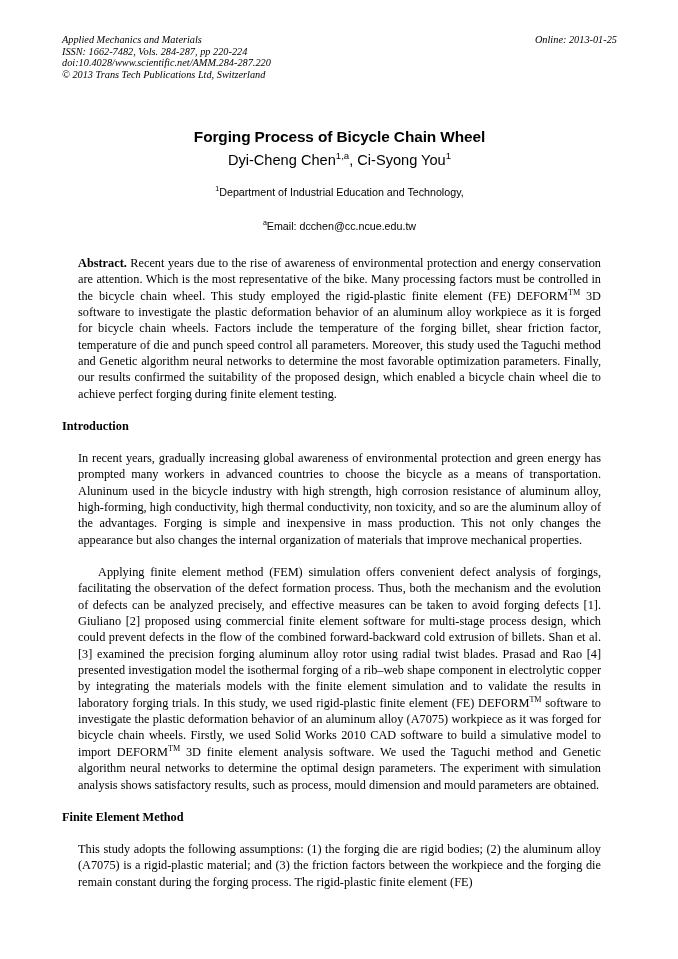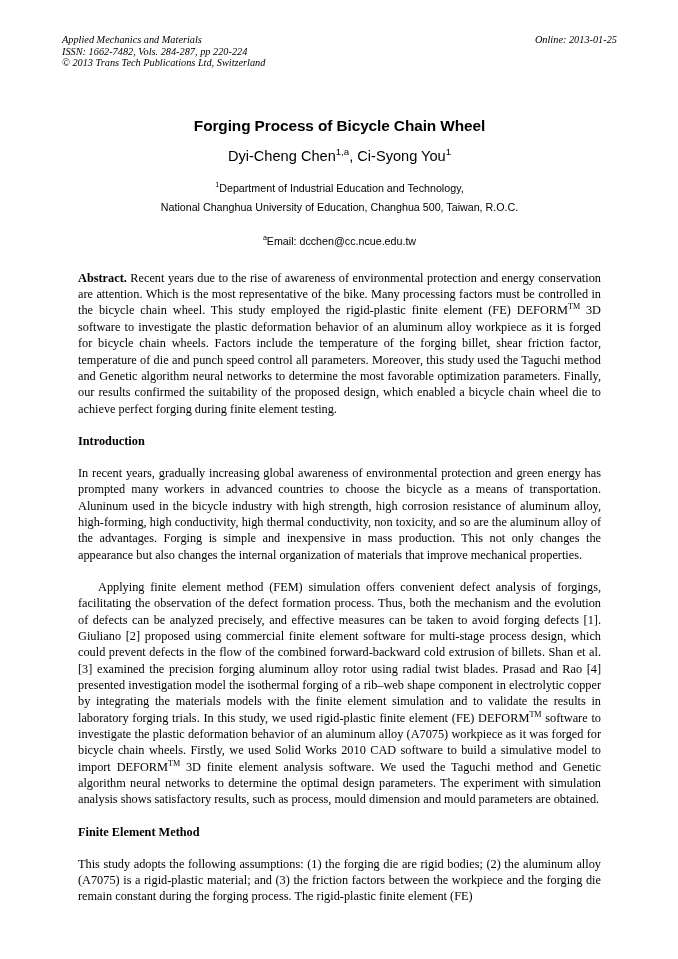--- a/index.html
+++ b/index.html
@@ -51,21 +51,21 @@
     font-weight: bold;
     font-size: 15.4px;
     line-height: 21px;
     margin: 0 14px;
     letter-spacing: -0.1px;
   }
   .authors {
     font-family: "Liberation Sans", "DejaVu Sans", sans-serif;
     font-size: 14.6px;
     line-height: 18px;
-    margin-top: 11px;
+    margin-top: 4px;
   }
   .affiliation {
     font-family: "Liberation Sans", "DejaVu Sans", sans-serif;
     font-size: 10.7px;
     line-height: 19.5px;
     margin-top: 14px;
   }
   .email-line {
     font-family: "Liberation Sans", "DejaVu Sans", sans-serif;
     font-size: 10.7px;
@@ -101,54 +101,54 @@
     margin: 16px;
   }
   p.body-text.indent { text-indent: 20px; }
   .abstract-label { font-weight: bold; }
 
   h2.section-head {
     font-family: "Liberation Serif", "DejaVu Serif", serif;
     font-weight: bold;
     font-size: 12.3px;
     line-height: 16px;
-    margin: 16px;
+    margin: 0;
   }
   .section-gap-before { margin-top: 22px; }
   .section-gap-after { margin-top: 12px; }
   .para-gap { margin-top: 0; }
 </style>
 </head>
 <body>
 
 <div class="page">
 
   <div class="masthead">
     <div class="journal-row">
       <span class="masthead-line">Applied Mechanics and Materials</span>
       <span class="online-date">Online: 2013-01-25</span>
     </div>
     <div class="masthead-line">ISSN: 1662-7482, Vols. 284-287, pp 220-224</div>
+    <div class="masthead-line">doi:10.4028/www.scientific.net/AMM.284-287.220</div>
     <div class="masthead-line">© 2013 Trans Tech Publications Ltd, Switzerland</div>
   </div>
 
   <div class="title-block">
     <div class="paper-title">
       <br>
       <span>Forging Process of Bicycle Chain Wheel</span>
     </div>
 
     <div class="authors">
       <span>Dyi-Cheng Chen</span><sup>1,a</sup><span>, </span><span>Ci-Syong You</span><sup>1</sup>
     </div>
 
     <div class="affiliation">
       <sup>1</sup><span>Department of Industrial Education and Technology,</span>
       <br>
-      <span>National Changhua University of Education, Changhua 500, Taiwan, R.O.C.</span>
     </div>
 
     <div class="email-line">
       <sup>a</sup><span>Email: dcchen@cc.ncue.edu.tw</span>
     </div>
   </div>
 
 
   <div class="abstract">
     <p class="body-text"><span class="abstract-label">Abstract.</span> <span>Recent years due to the rise of awareness of environmental protection and energy conservation are attention. Which is the most representative of the bike. Many processing factors must be controlled in the bicycle chain wheel. This study employed the rigid-plastic finite element (FE) DEFORM</span><sup>TM</sup><span> 3D software to investigate the plastic deformation behavior of an aluminum alloy workpiece as it is forged for bicycle chain wheels. Factors include the temperature of the forging billet, shear friction factor, temperature of die and punch speed control all parameters. Moreover, this study used the Taguchi method and Genetic algorithm neural networks to determine the most favorable optimization parameters. Finally, our results confirmed the suitability of the proposed design, which enabled a bicycle chain wheel die to achieve perfect forging during finite element testing.</span></p>

